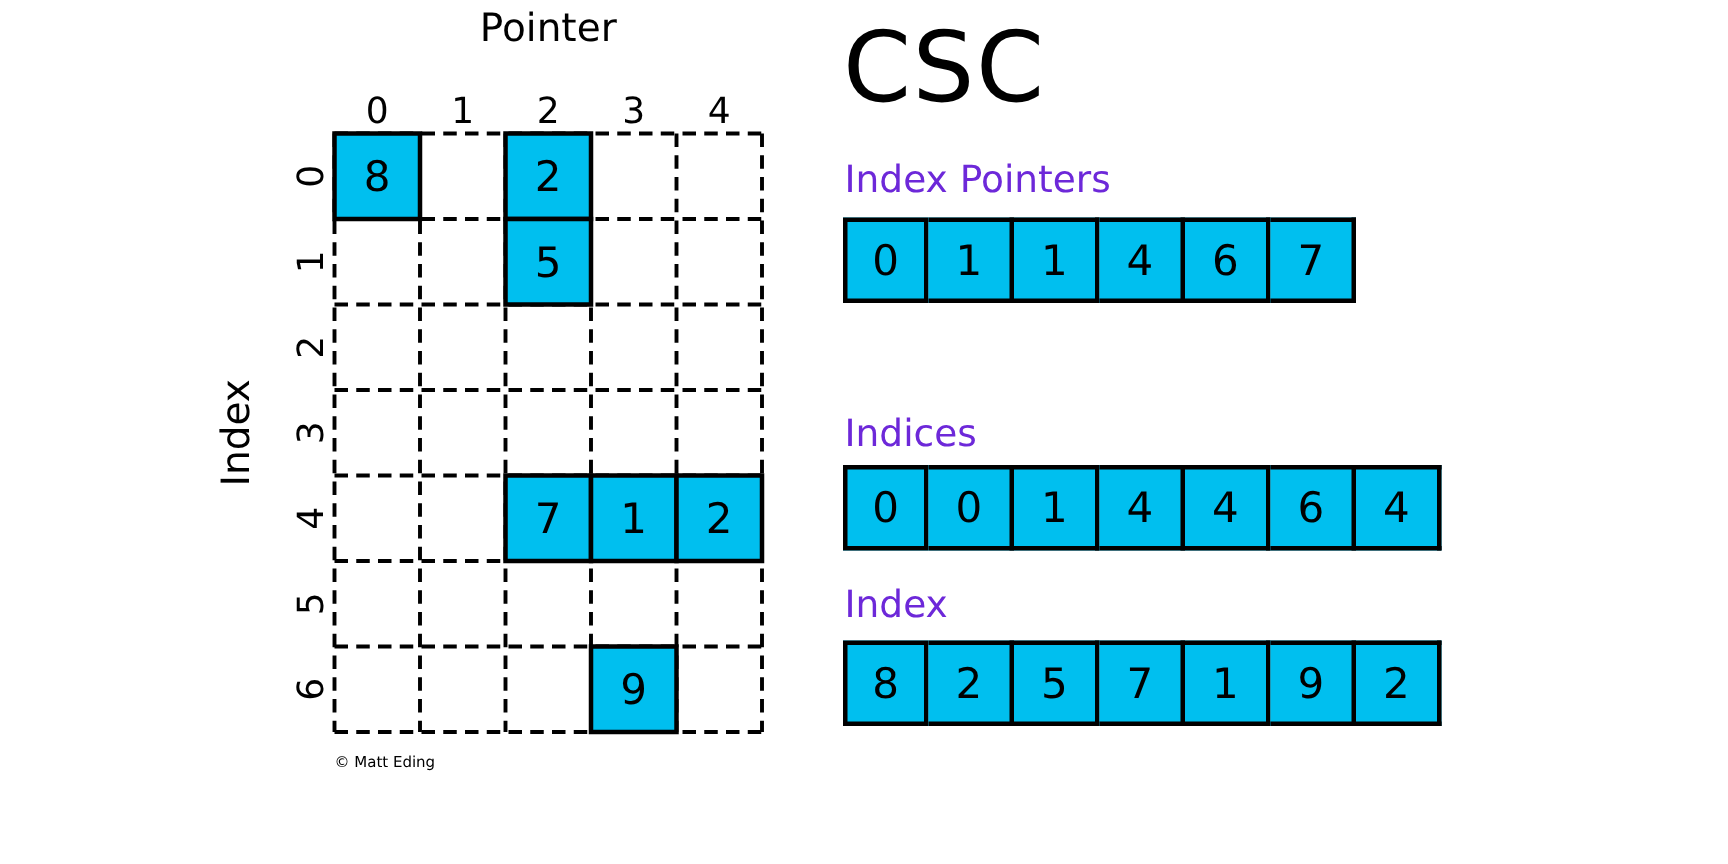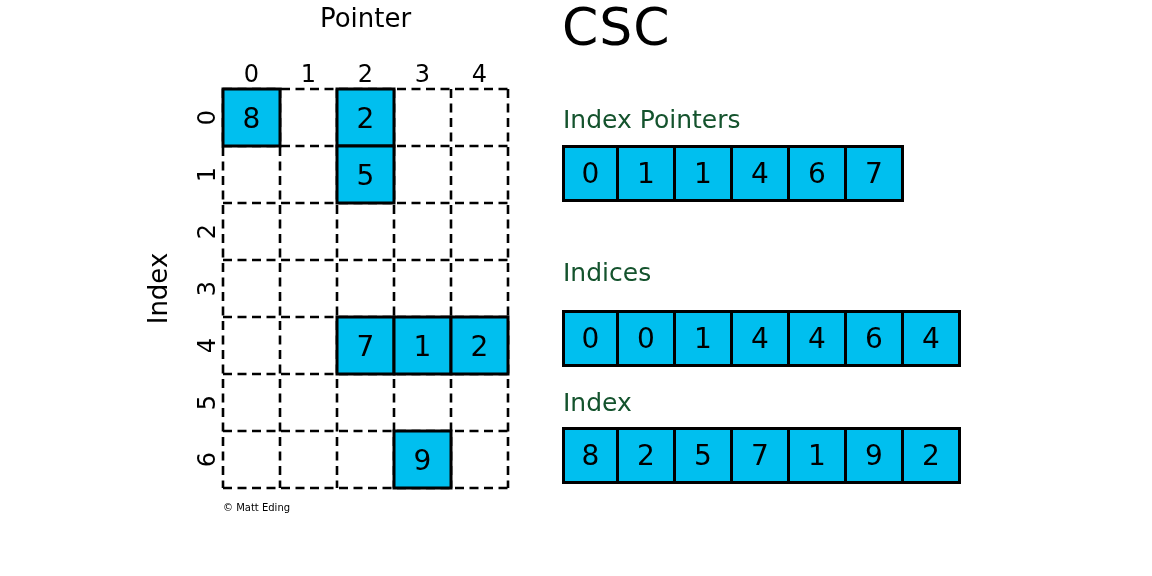--- a/index.html
+++ b/index.html
@@ -10,26 +10,26 @@
   
   #matrix-svg{position:absolute;left:130px;top:0;}
   #matrix-svg .dash{stroke:#000;stroke-width:2.6;stroke-dasharray:9 5.5;fill:none;}
   #matrix-svg .cell{stroke:#000;stroke-width:3;}
   #matrix-svg .cellval{font:28px "DejaVu Sans",sans-serif;text-anchor:middle;fill:#000;}
   #matrix-svg .tick{font:24px "DejaVu Sans",sans-serif;text-anchor:middle;fill:#000;}
   #matrix-svg .ptitle{font:26px "DejaVu Sans",sans-serif;text-anchor:middle;fill:#000;}
   #matrix-svg .credit{font:10px "DejaVu Sans",sans-serif;text-anchor:start;fill:#000;}
   
   .csc-title{
-    position:absolute;left:562px;top:0px;font-size:52px;line-height:1.05;
+    position:absolute;left:562px;top:12px;font-size:65px;line-height:1.05;
     letter-spacing:1px;color:#000;
   }
-  .array-label{position:absolute;left:563px;font-size:25px;color:#14532d;}
+  .array-label{position:absolute;left:563px;font-size:25px;color:#6d28d9;}
   #label-index-pointers{top:105px;}
-  #label-indices{top:258px;}
+  #label-indices{top:274px;}
   #label-data{top:388px;}
   .array-cells{position:absolute;left:562px;display:flex;}
   #cells-index-pointers{top:145px;}
   #cells-indices{top:310px;}
   #cells-data{top:427px;}
   .acell{
     width:57px;height:57px;box-sizing:border-box;
     border:3px solid #000;border-left:none;
     display:flex;align-items:center;justify-content:center;
     font-size:28px;color:#000;

